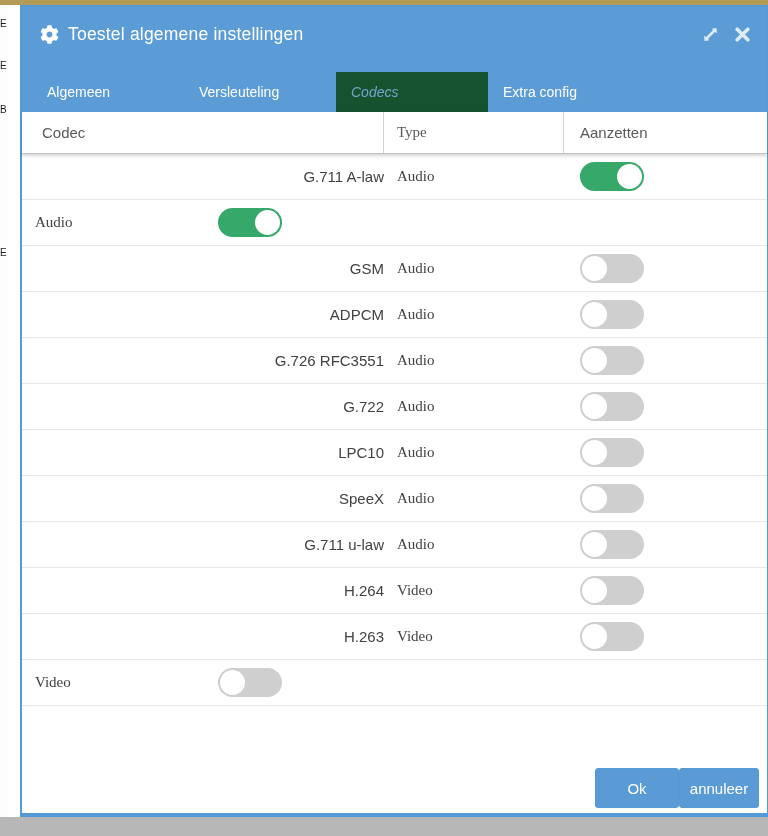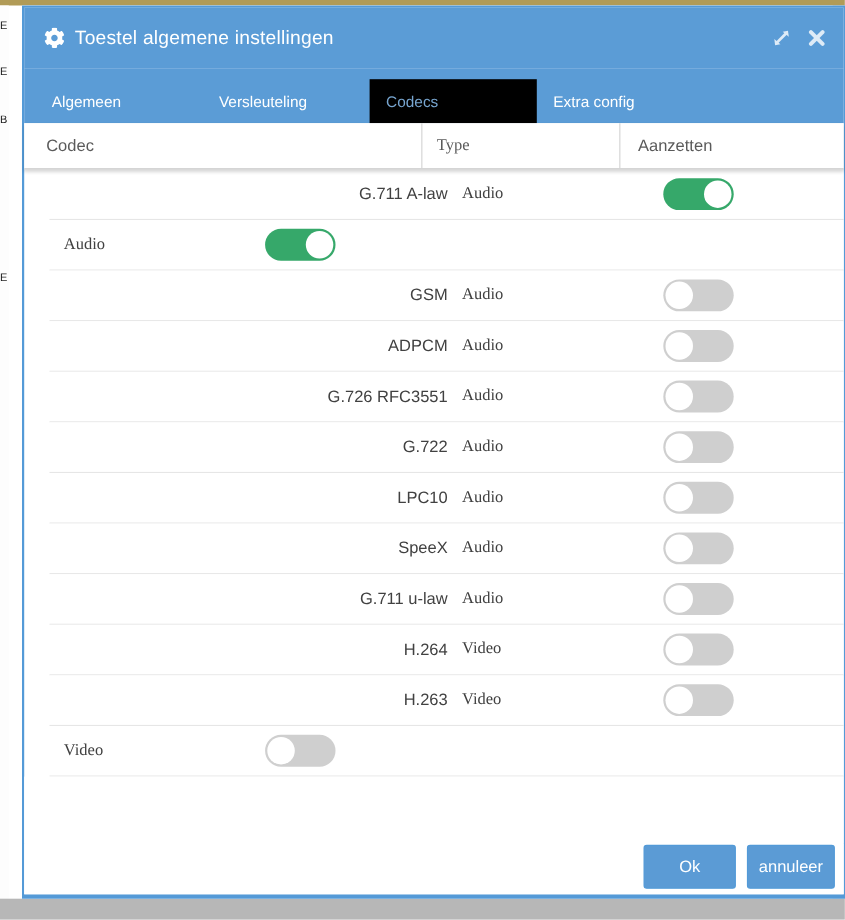--- a/index.html
+++ b/index.html
@@ -25,48 +25,48 @@
   .titlebar .gear{width:19px;height:19px;margin-right:9px;flex:0 0 auto;}
   .titlebar .title{color:#ffffff;font-size:17.5px;letter-spacing:.2px;}
   .titlebar .tools{margin-left:auto;display:flex;align-items:center;gap:15px;}
   .tool-btn{width:17px;height:17px;cursor:pointer;opacity:.92;}
 
   
   .tabbar{height:50px;background:#5b9cd6;display:flex;align-items:flex-end;
     padding-left:10px;flex:0 0 auto;}
   .tab{width:152px;height:40px;line-height:40px;padding-left:15px;
     color:#ffffff;font-size:14px;cursor:pointer;white-space:nowrap;}
-  .tab.active{background:#000000;color:#77a5cf;}
+  .tab.active{background:#14532d;color:#77a5cf;font-style:italic;}
 
   
   .thead{display:flex;height:42px;align-items:center;flex:0 0 auto;
     border-bottom:1px solid #c4c4c4;box-shadow:0 2px 3px rgba(0,0,0,.16);
     position:relative;z-index:2;background:#fff;color:#5a5a5a;font-size:15px;}
   .hcell{height:100%;display:flex;align-items:center;}
   .c1{width:362px;padding-left:20px;text-align:right;}
   .c2{width:180px;padding-left:13px;font-family:Liberation Serif, serif;}
   .c3{flex:1;padding-left:16px;}
   .hcell.c1,.hcell.c2{border-right:1px solid #d2d2d2;}
-  .tbody{flex:0 0 auto;margin-left:23px;}
+  .tbody{flex:0 0 auto;}
   .trow{display:flex;height:46px;align-items:center;border-bottom:1px solid #e6e6e6;
     font-size:15px;color:#414141;background:#fff;}
 
   
   .toggle{width:64px;height:29px;border-radius:15px;position:relative;cursor:pointer;}
   .toggle.on{background:#36a86a;}
   .toggle.off{background:#cfcfcf;}
   .knob{width:25px;height:25px;border-radius:50%;background:#ffffff;
     position:absolute;top:2px;}
   .toggle.on .knob{right:2px;}
   .toggle.off .knob{left:2px;}
 
   
   .spacer{flex:1 1 auto;background:#fff;}
   .footer{flex:0 0 auto;display:flex;justify-content:flex-end;align-items:center;
-    gap:10px;padding:0 8px 4px 0;height:46px;background:#fff;}
+    padding:0 8px 4px 0;height:46px;background:#fff;}
   .btn{height:40px;background:#5b9bd5;color:#ffffff;border:1px solid #529ad8;
     border-radius:3px;font-size:15px;font-family:"Liberation Sans",sans-serif;
     cursor:pointer;display:flex;align-items:center;justify-content:center;}
   .btn.ok{width:84px;}
   .btn.cancel{width:80px;}
 </style>
 </head>
 <body>
 
 <div class="bg-top"></div>

